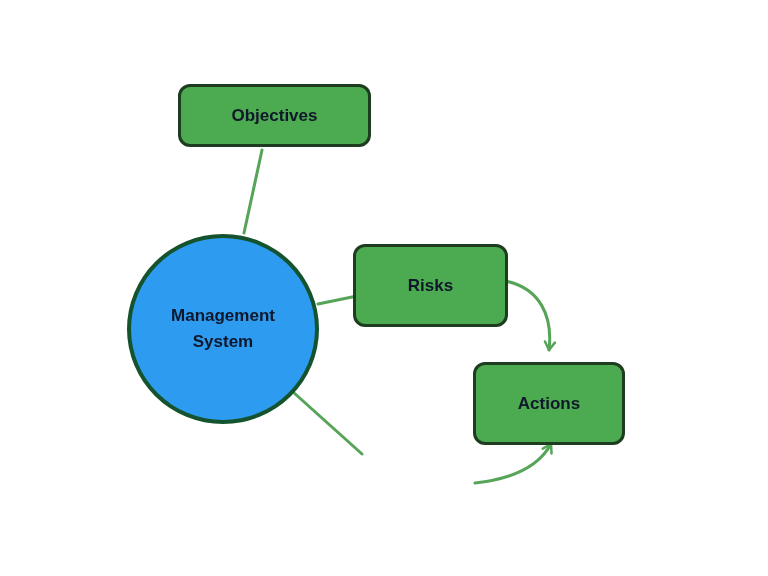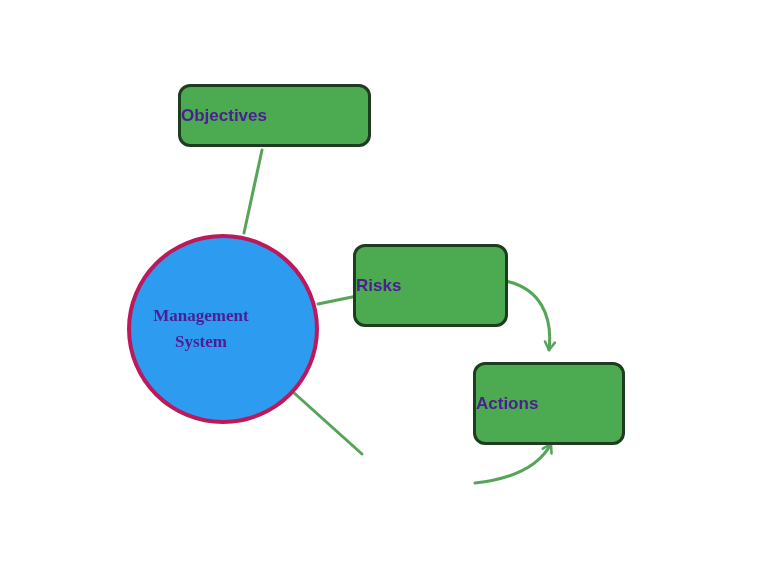--- a/index.html
+++ b/index.html
@@ -21,38 +21,37 @@
     top: 0;
     width: 768px;
     height: 576px;
     z-index: 1;
   }
   .node {
     position: absolute;
     z-index: 2;
     display: flex;
     align-items: center;
-    justify-content: flex-start;
+    justify-content: center;
     text-align: center;
-    color: #4c1d95;
+    color: #0f172a;
     font-weight: bold;
     font-size: 17px;
     box-sizing: border-box;
   }
   .node.rect {
     background: #4caa50;
     border: 3px solid #1e3c1f;
     border-radius: 12px;
   }
   .node.circle {
     background: #2c9bf0;
-    border: 4px solid #be185d;
+    border: 4px solid #14532d;
     border-radius: 50%;
     line-height: 26px;
-    font-family: Liberation Serif, serif;
   }
   .node.circle .label {
     width: 140px;
   }
   #node-objectives    { left: 178px; top:  84px; width: 193px; height: 63px; }
   #node-risks         { left: 353px; top: 244px; width: 155px; height: 83px; }
   #node-actions       { left: 473px; top: 362px; width: 152px; height: 83px; }
   #node-opportunities { left: 320px; top: 449px; width: 155px; height: 68px; }
   #node-management    { left: 127px; top: 234px; width: 192px; height: 190px; }
 </style>

